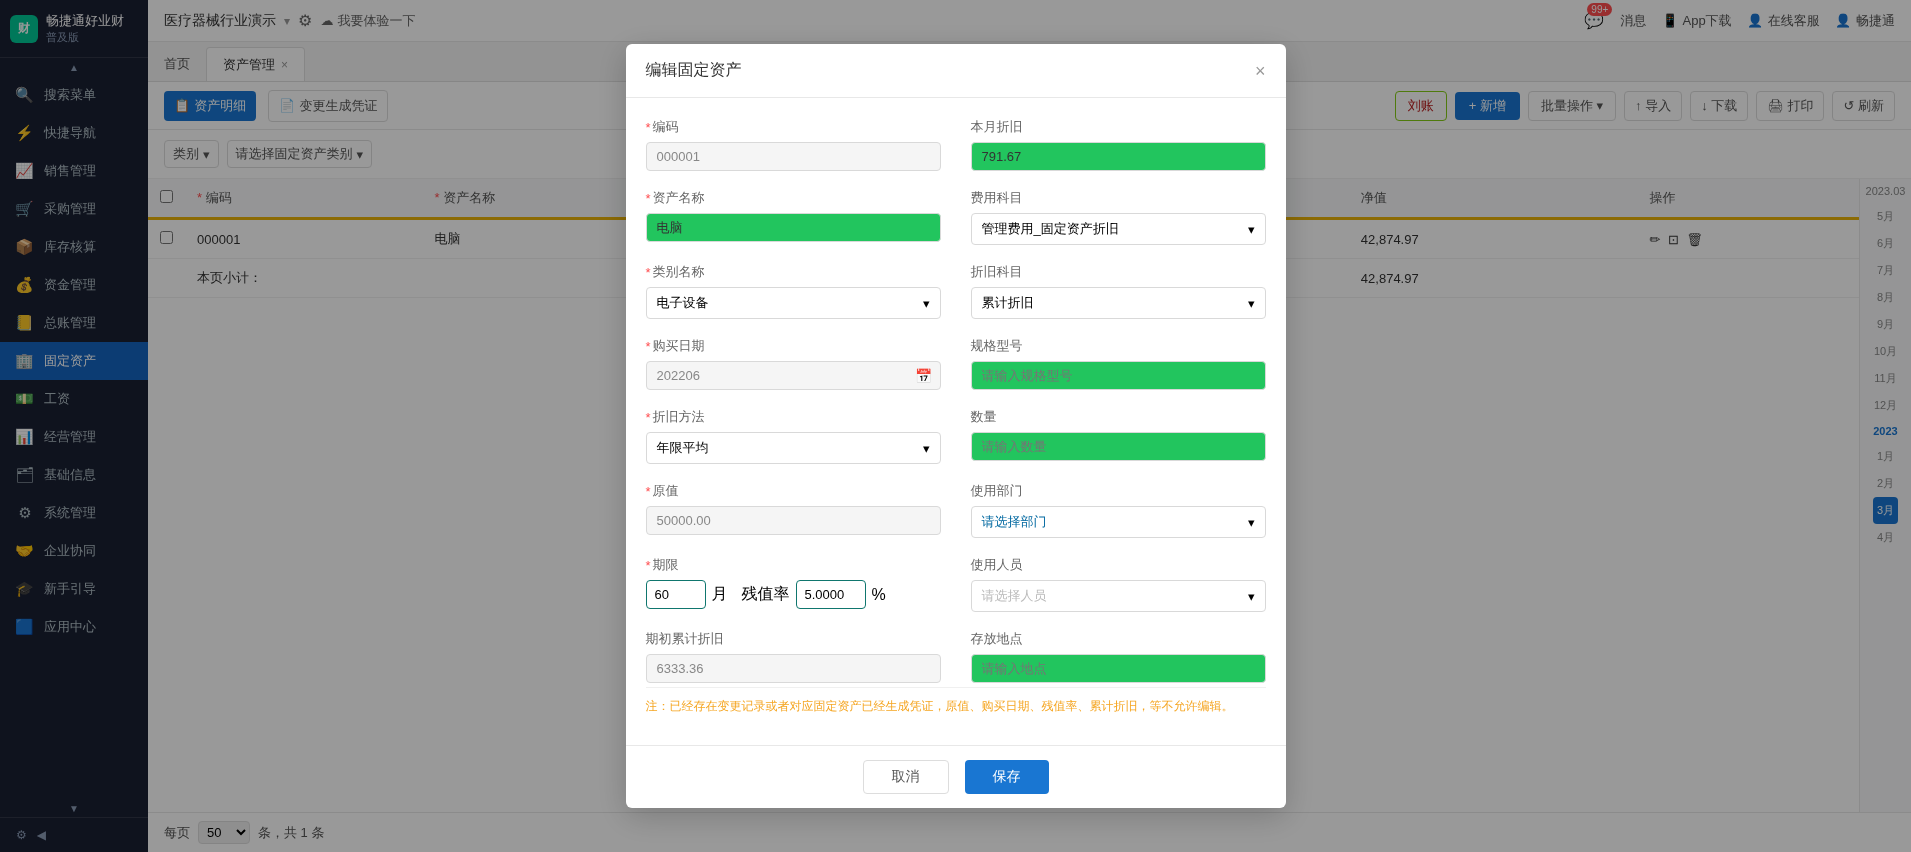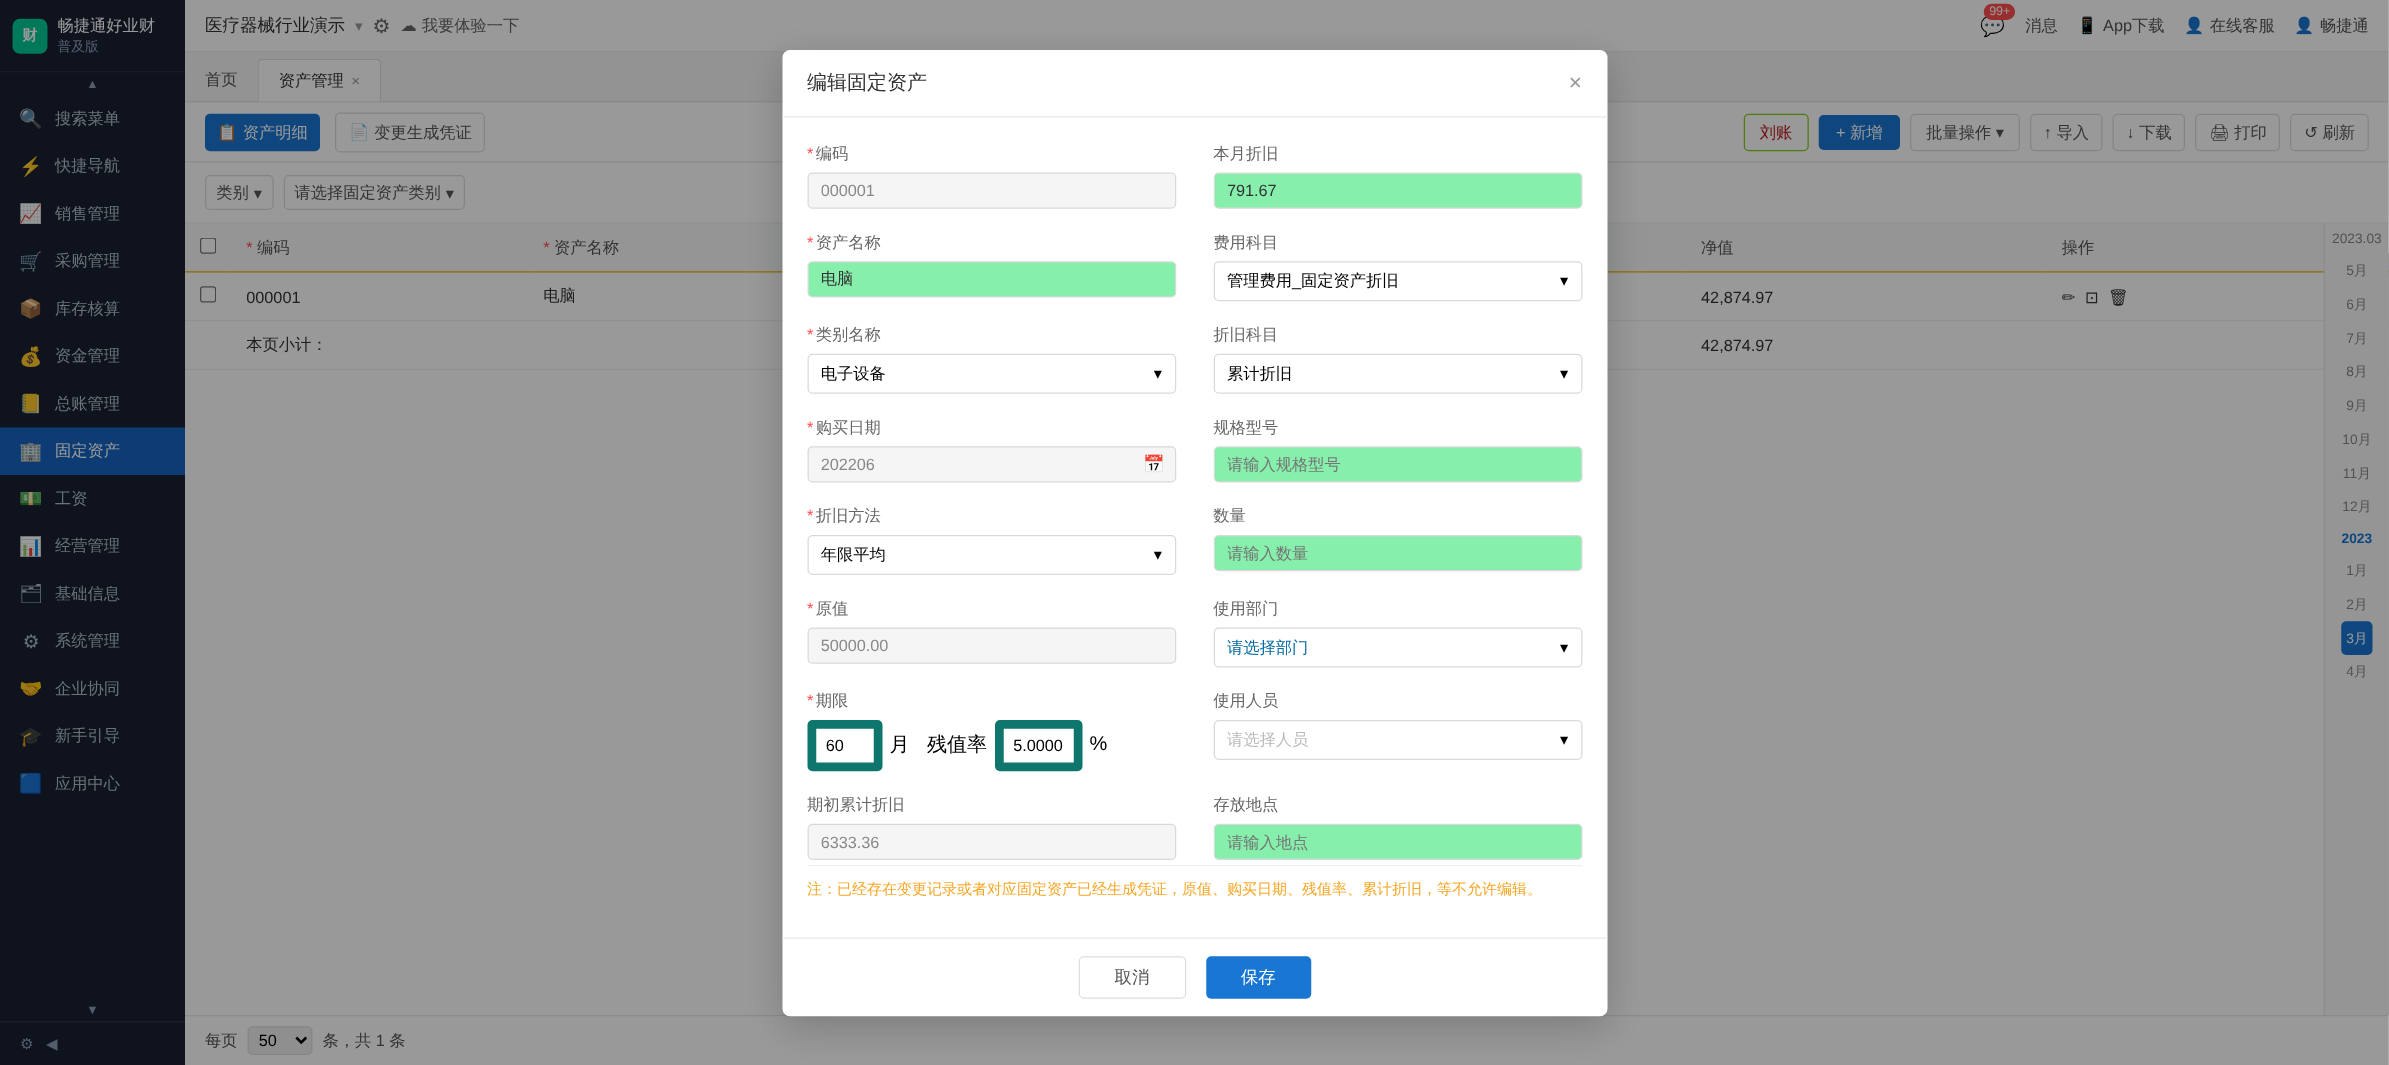--- a/index.html
+++ b/index.html
@@ -133,21 +133,21 @@
       padding: 10px 16px;
       gap: 8px;
       border-bottom: 1px solid #f0f0f0;
       flex-shrink: 0;
     }
     .filter-select { border: 1px solid #ddd; border-radius: 4px; padding: 4px 8px; font-size: 13px; color: #555; cursor: pointer; background: white; display: flex; align-items: center; gap: 4px; }
 
     
     .table-wrap { flex: 1; overflow: auto; position: relative; }
     table { width: 100%; border-collapse: collapse; font-size: 13px; }
-    thead th { background: #f8f9fa; color: #555; padding: 10px 12px; text-align: left; border-bottom: 1px solid #eab308; font-weight: 500; white-space: nowrap; }
+    thead th { background: #f8f9fa; color: #555; padding: 10px 12px; text-align: left; border-bottom: 3px solid #eab308; font-weight: 500; white-space: nowrap; }
     tbody td { padding: 10px 12px; border-bottom: 1px solid #f0f0f0; color: #333; }
     .checkbox-col { width: 36px; }
     .required-star { color: #ff4d4f; }
 
     
     .date-panel {
       position: absolute; right: 0; top: 0; bottom: 0;
       width: 52px;
       background: #f8f9fa;
       border-left: 1px solid #e8e8e8;
@@ -190,24 +190,24 @@
       border-bottom: 1px solid #e8e8e8;
       display: flex; align-items: center; justify-content: space-between;
     }
     .modal-title { font-size: 16px; color: #333; font-weight: 500; }
     .modal-close { color: #999; font-size: 18px; cursor: pointer; line-height: 1; }
     .modal-body { padding: 20px; }
     .modal-form { display: grid; grid-template-columns: 1fr 1fr; gap: 18px 30px; }
     .form-group { display: flex; flex-direction: column; gap: 6px; }
     .form-label { font-size: 13px; color: #666; display: flex; align-items: center; gap: 2px; }
     .form-label .req { color: #ff4d4f; }
-    .form-input { border: 1px solid #d9d9d9; border-radius: 4px; padding: 6px 10px; font-size: 13px; color: #333; outline: none; background: #86efac; }
+    .form-input { border: 1px solid #d9d9d9; border-radius: 4px; padding: 6px 10px; font-size: 13px; color: #333; outline: none; background: #22c55e; }
     .form-input.disabled { background: #f5f5f5; color: #888; }
     .form-input-row { display: flex; align-items: center; gap: 6px; }
-    .form-input-small { width: 70px; border: 7px solid #0f766e; border-radius: 4px; padding: 6px 8px; font-size: 13px; }
+    .form-input-small { width: 70px; border: 1px solid #0f766e; border-radius: 4px; padding: 6px 8px; font-size: 13px; }
     .form-select { display: flex; align-items: center; border: 1px solid #d9d9d9; border-radius: 4px; padding: 6px 10px; font-size: 13px; background: white; cursor: pointer; justify-content: space-between; }
     .form-note { font-size: 12px; color: #f5a623; padding: 10px 0; border-top: 1px solid #f0f0f0; margin-top: 4px; }
     .modal-footer { padding: 14px 20px; border-top: 1px solid #e8e8e8; display: flex; justify-content: center; gap: 16px; }
     .btn-cancel { background: white; color: #555; border: 1px solid #ddd; padding: 7px 28px; border-radius: 4px; font-size: 14px; cursor: pointer; }
     .btn-save { background: #1976d2; color: white; border: none; padding: 7px 28px; border-radius: 4px; font-size: 14px; cursor: pointer; }
 
     
     .input-with-icon { position: relative; display: flex; align-items: center; }
     .input-with-icon input { flex: 1; padding-right: 28px; }
     .input-icon { position: absolute; right: 8px; color: #999; font-size: 14px; cursor: pointer; }

